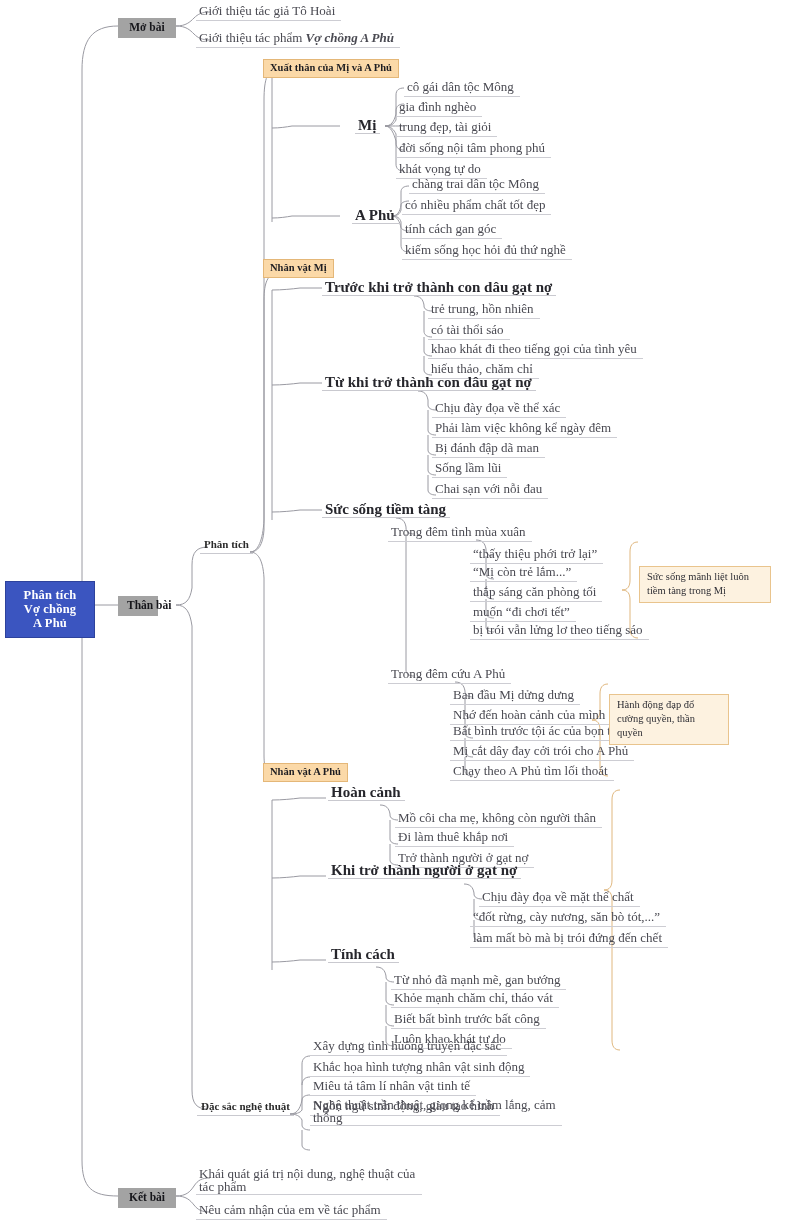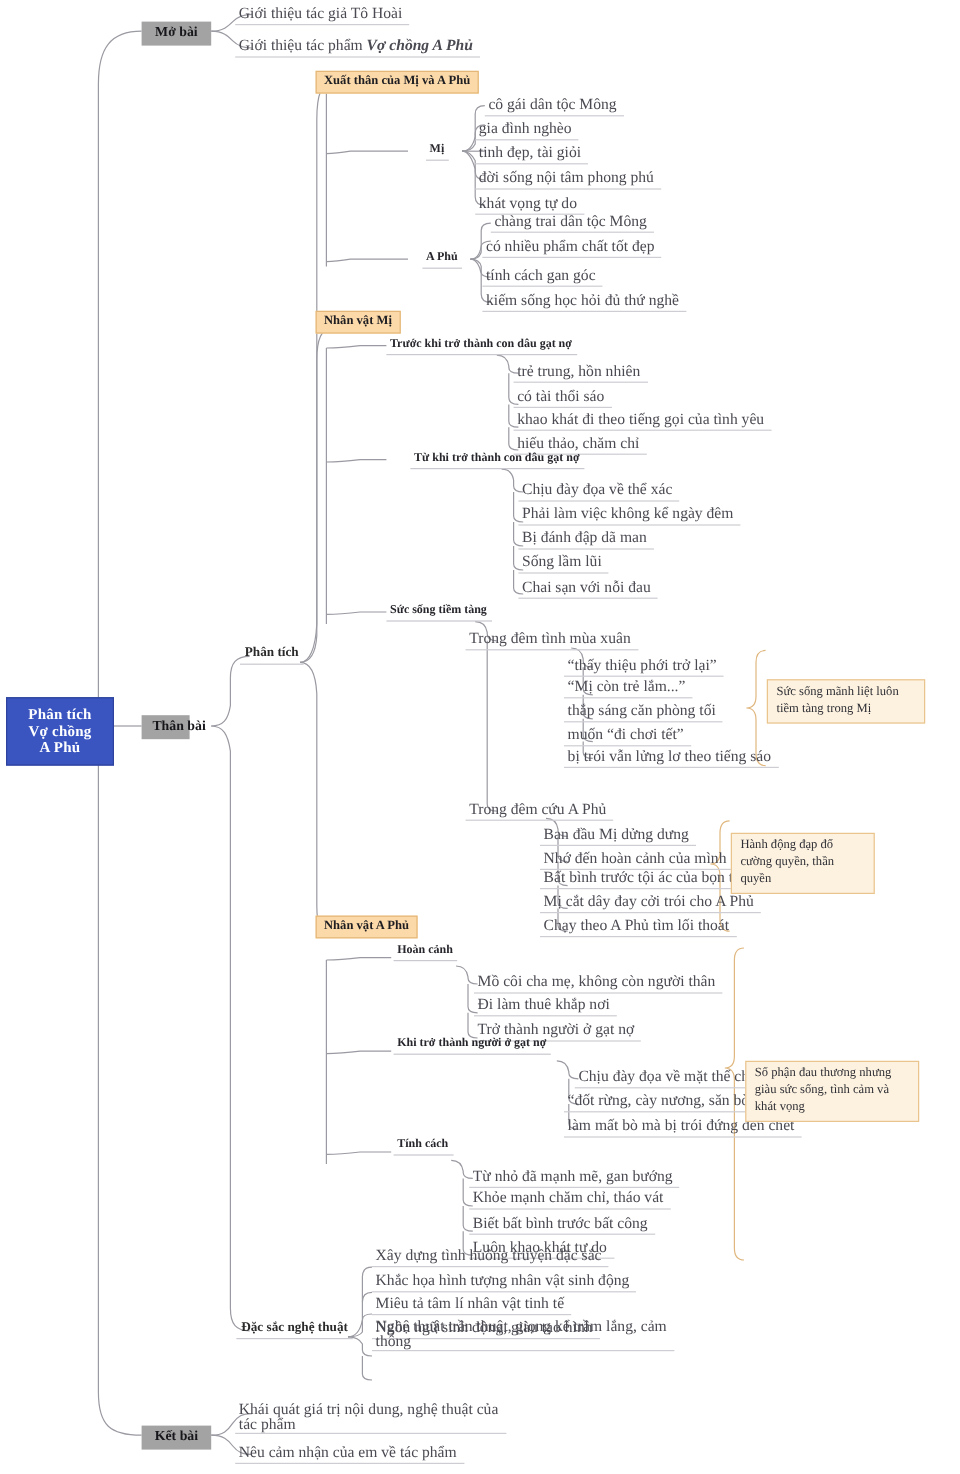--- a/index.html
+++ b/index.html
@@ -67,21 +67,21 @@
     color:#1d1d22;
     font-weight:bold;
     font-size:10.5px;
     line-height:12px;
     padding:2px 6px 3px 6px;
   }
 
   .bold-label{
     color:#26262c;
     font-weight:bold;
-    font-size:10px;
+    font-size:15px;
     line-height:12px;
     padding:0 4px 2px 3px;
     border-bottom:1px solid #c9c9cf;
   }
 
   .leaf{
     color:#4a4a52;
     font-size:13px;
     line-height:12.5px;
     padding:0 6px 2px 3px;
@@ -233,41 +233,41 @@
 
   <div class="node leaf two-line" style="left:196px;top:1167px;width:226px;">Khái quát giá trị nội dung, nghệ thuật của tác phẩm</div>
   <div class="node leaf" style="left:196px;top:1204px;">Nêu cảm nhận của em về tác phẩm</div>
 
   <div class="node orange-node" style="left:263px;top:59px;">Xuất thân của Mị và A Phủ</div>
 
   <div class="node bold-label" style="left:355px;top:119px;">Mị</div>
 
   <div class="node leaf" style="left:404px;top:81px;">cô gái dân tộc Mông</div>
   <div class="node leaf" style="left:396px;top:101px;">gia đình nghèo</div>
-  <div class="node leaf" style="left:396px;top:121px;">tinh đẹp, tài giỏi</div>
+  <div class="node leaf" style="left:396px;top:121px;">trung đẹp, tài giỏi</div>
   <div class="node leaf" style="left:396px;top:142px;">đời sống nội tâm phong phú</div>
   <div class="node leaf" style="left:396px;top:163px;">khát vọng tự do</div>
 
   <div class="node bold-label" style="left:352px;top:209px;">A Phủ</div>
 
   <div class="node leaf" style="left:409px;top:178px;">chàng trai dân tộc Mông</div>
   <div class="node leaf" style="left:402px;top:199px;">có nhiều phẩm chất tốt đẹp</div>
   <div class="node leaf" style="left:402px;top:223px;">tính cách gan góc</div>
   <div class="node leaf" style="left:402px;top:244px;">kiếm sống học hỏi đủ thứ nghề</div>
 
   <div class="node orange-node" style="left:263px;top:259px;">Nhân vật Mị</div>
 
   <div class="node bold-label" style="left:322px;top:281px;">Trước khi trở thành con dâu gạt nợ</div>
 
   <div class="node leaf" style="left:428px;top:303px;">trẻ trung, hồn nhiên</div>
   <div class="node leaf" style="left:428px;top:324px;">có tài thổi sáo</div>
   <div class="node leaf" style="left:428px;top:343px;">khao khát đi theo tiếng gọi của tình yêu</div>
   <div class="node leaf" style="left:428px;top:363px;">hiếu thảo, chăm chỉ</div>
 
-  <div class="node bold-label" style="left:322px;top:376px;margin-left:20px;">Từ khi trở thành con dâu gạt nợ</div>
+  <div class="node bold-label" style="left:322px;top:376px;">Từ khi trở thành con dâu gạt nợ</div>
 
   <div class="node leaf" style="left:432px;top:402px;">Chịu đày đọa về thể xác</div>
   <div class="node leaf" style="left:432px;top:422px;">Phải làm việc không kể ngày đêm</div>
   <div class="node leaf" style="left:432px;top:442px;">Bị đánh đập dã man</div>
   <div class="node leaf" style="left:432px;top:462px;">Sống lầm lũi</div>
   <div class="node leaf" style="left:432px;top:483px;">Chai sạn với nỗi đau</div>
 
   <div class="node bold-label" style="left:322px;top:503px;">Sức sống tiềm tàng</div>
 
   <div class="node leaf" style="left:388px;top:526px;">Trong đêm tình mùa xuân</div>
@@ -304,21 +304,20 @@
   <div class="node leaf" style="left:470px;top:911px;">“đốt rừng, cày nương, săn bò tót,...”</div>
   <div class="node leaf" style="left:470px;top:932px;">làm mất bò mà bị trói đứng đến chết</div>
 
   <div class="node bold-label" style="left:328px;top:948px;">Tính cách</div>
 
   <div class="node leaf" style="left:391px;top:974px;">Từ nhỏ đã mạnh mẽ, gan bướng</div>
   <div class="node leaf" style="left:391px;top:992px;">Khỏe mạnh chăm chỉ, tháo vát</div>
   <div class="node leaf" style="left:391px;top:1013px;">Biết bất bình trước bất công</div>
   <div class="node leaf" style="left:391px;top:1033px;">Luôn khao khát tự do</div>
 
-  <div class="callout" style="left:621px;top:884px;width:145px;">Số phận đau thương nhưng giàu sức sống, tình cảm và khát vọng</div>
 
   <div class="node lvl2-plain" style="left:197px;top:1100px;">Đặc sắc nghệ thuật</div>
 
   <div class="node leaf" style="left:310px;top:1040px;">Xây dựng tình huống truyện đặc sắc</div>
   <div class="node leaf" style="left:310px;top:1061px;">Khắc họa hình tượng nhân vật sinh động</div>
   <div class="node leaf" style="left:310px;top:1080px;">Miêu tả tâm lí nhân vật tinh tế</div>
   <div class="node leaf" style="left:310px;top:1100px;">Ngôn ngữ sinh động, giàu tạo hình</div>
   <div class="node leaf two-line" style="left:310px;top:1098px;width:252px;">Nghệ thuật trần thuật, giọng kể trầm lắng, cảm thông</div>
 
 </div>

